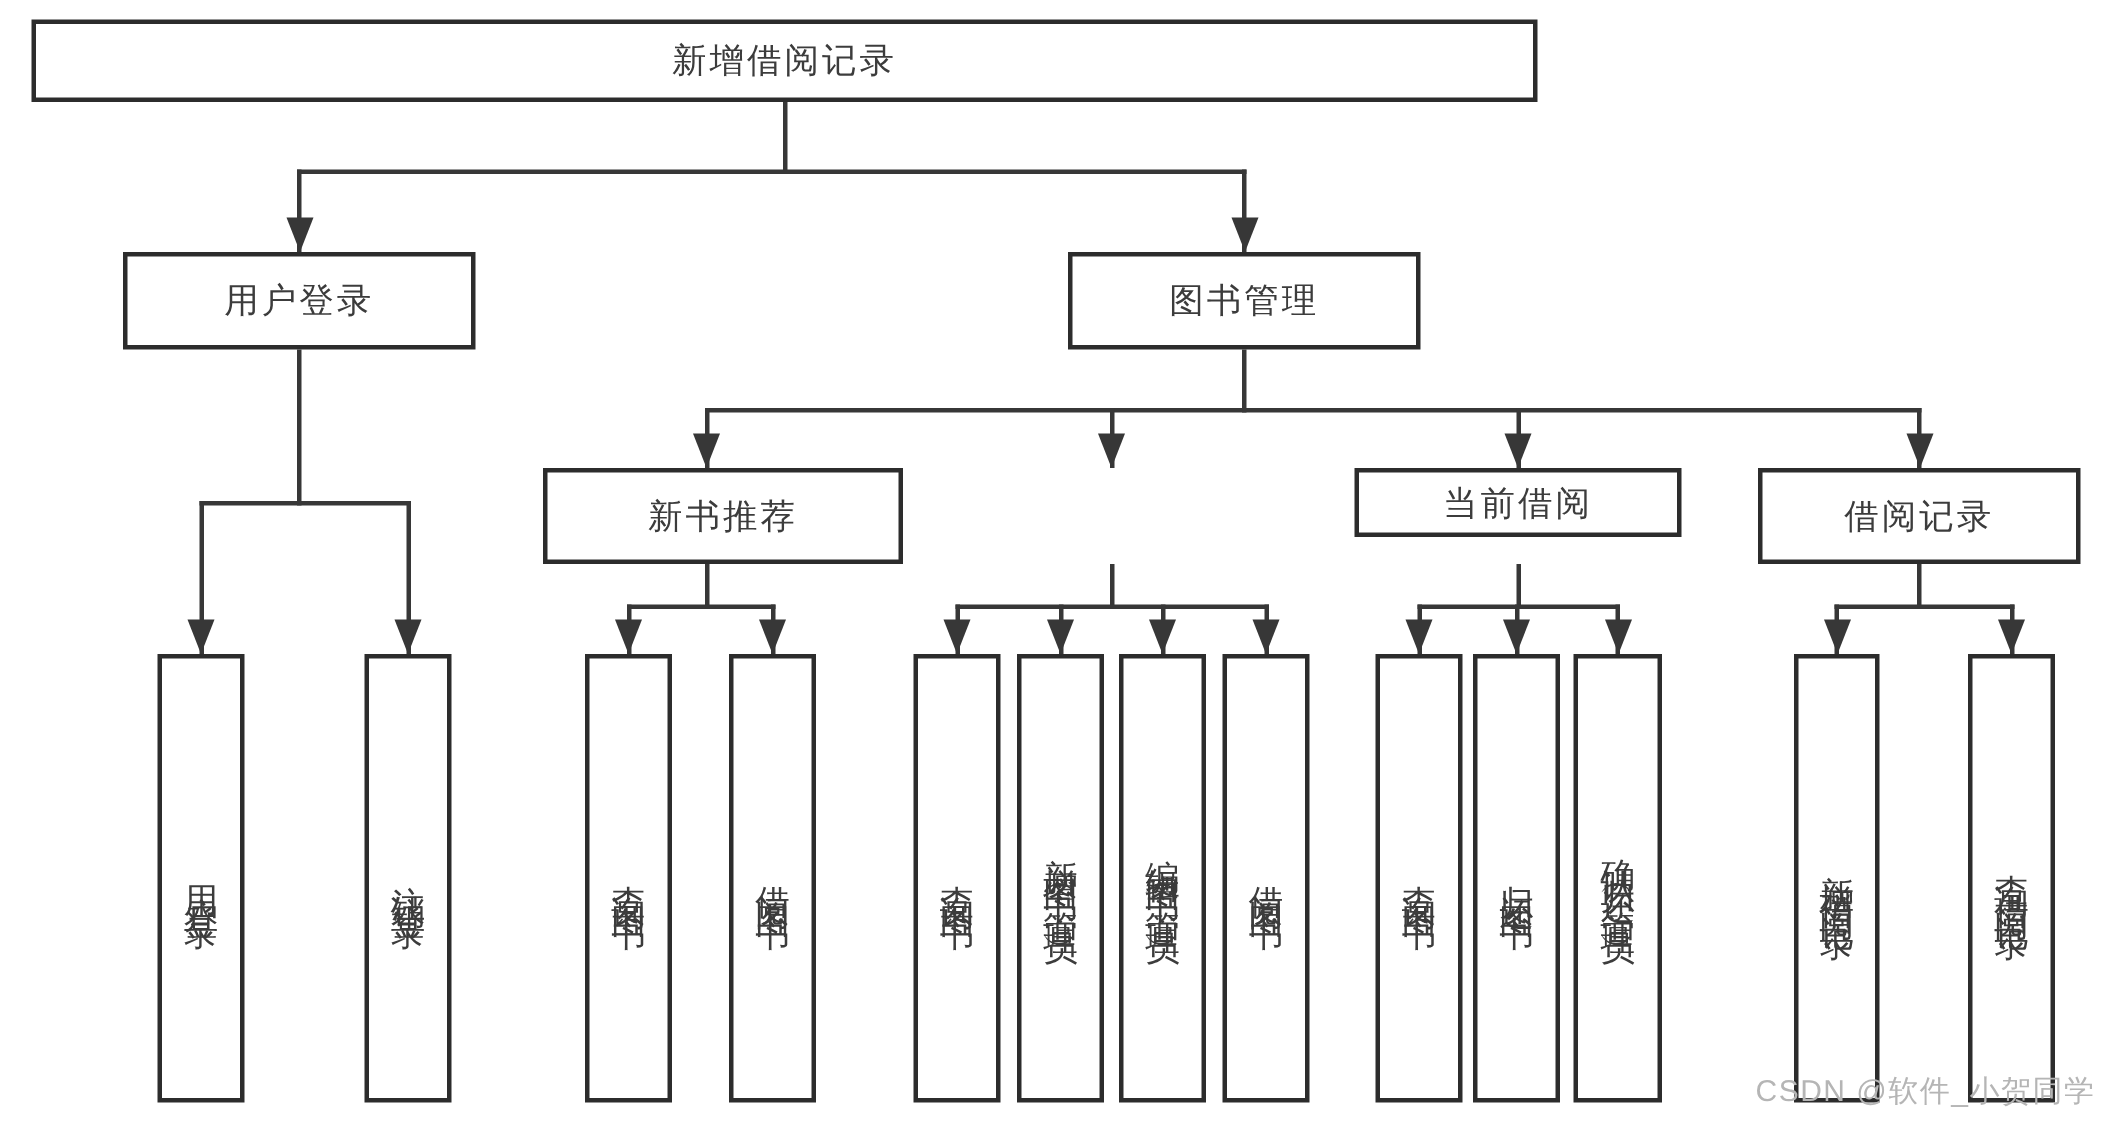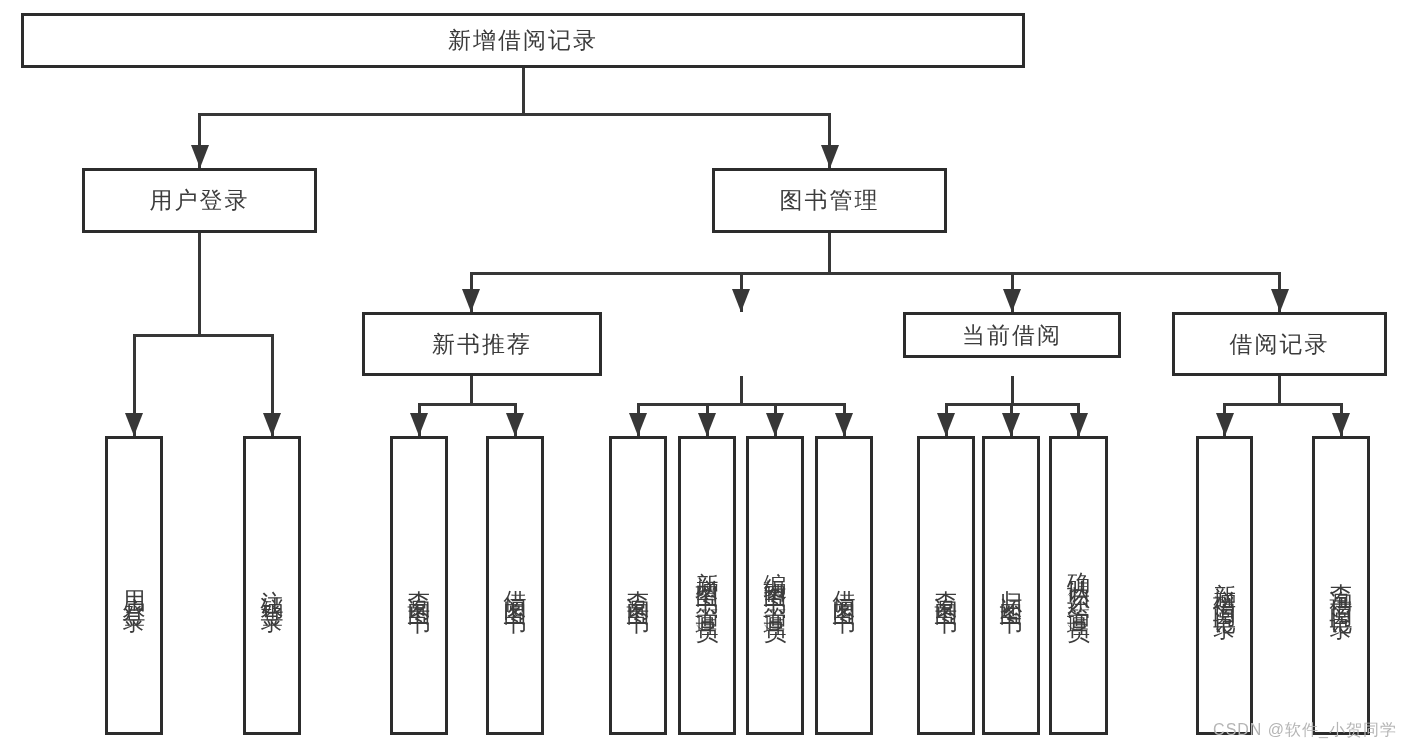--- a/index.html
+++ b/index.html
@@ -45,21 +45,21 @@
     height: 0;
     border-left: 9px solid transparent;
     border-right: 9px solid transparent;
     border-top: 23px solid #373737;
   }
   .watermark {
     position: absolute;
     right: 8px;
     bottom: 6px;
     color: #b5b5b5;
-    font-size: 16px;
+    font-size: 20px;
     letter-spacing: 1px;
     z-index: 50;
     pointer-events: none;
   }
 </style>
 </head>
 <body>
 
 <div id="canvas">
   <div class="watermark">CSDN @软件_小贺同学</div>

